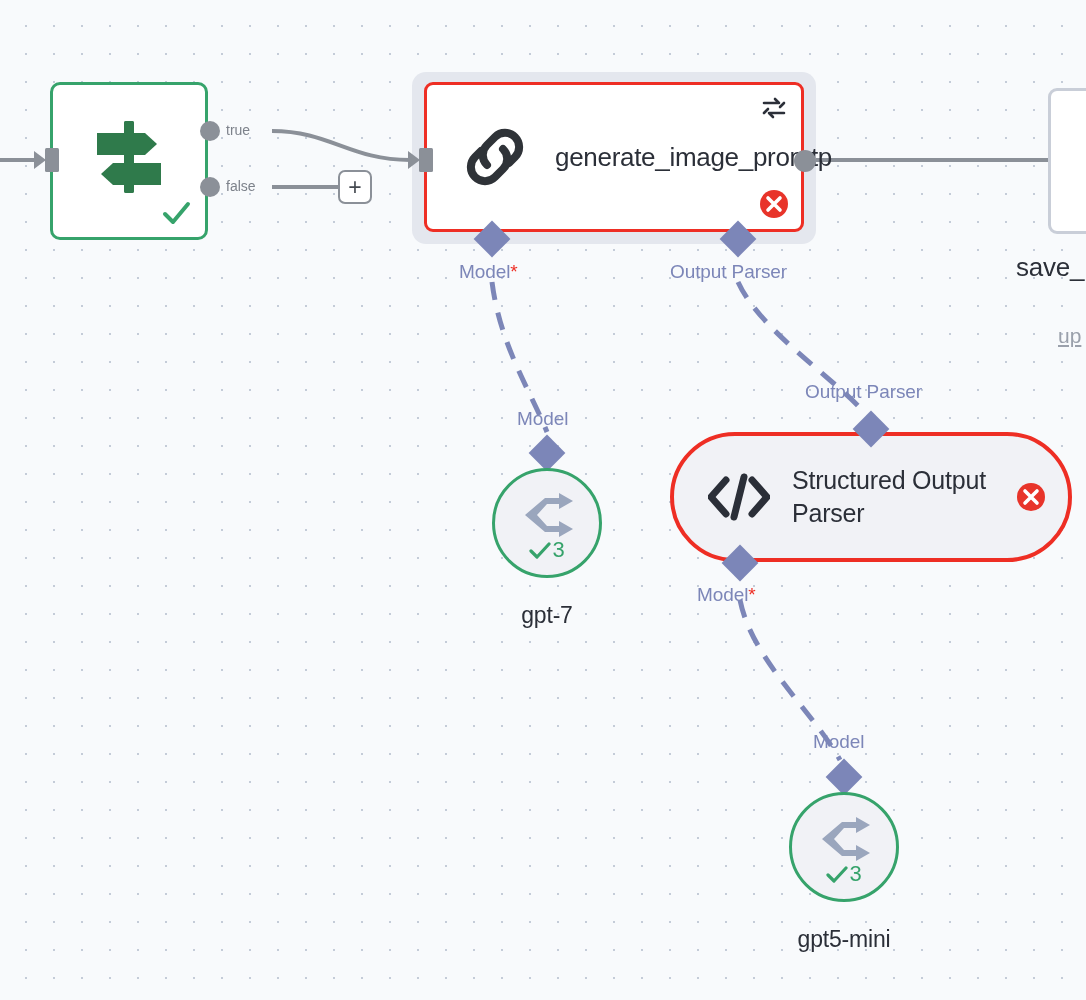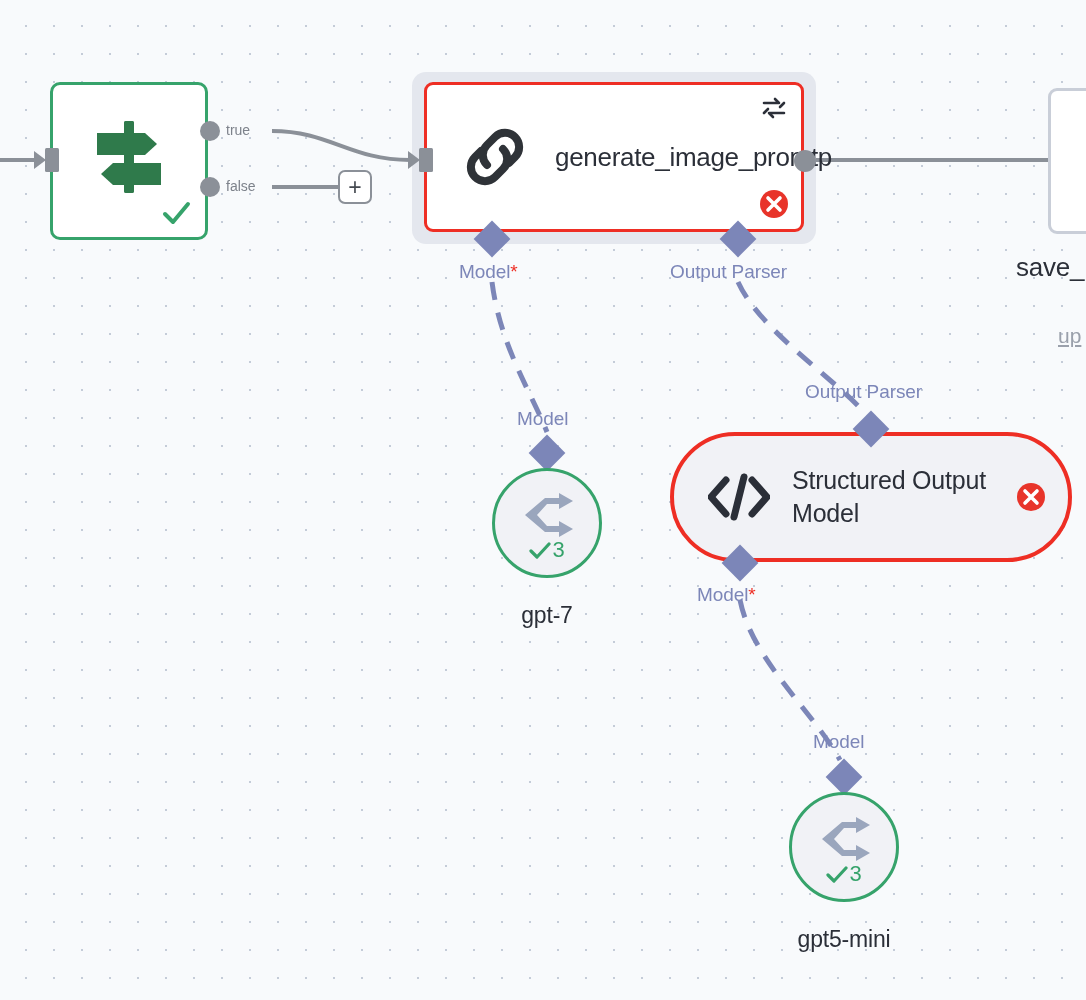--- a/index.html
+++ b/index.html
@@ -331,21 +331,21 @@
   <div class="dia-tri" style="left:727px; top:240px;"></div>
   <div class="diamond" style="left:725px; top:226px;"></div>
   <div class="sub-label" style="left:670px; top:261px;">Output Parser</div>
 
   <div class="sop-node">
     <svg class="sop-icon" viewBox="0 0 62 48">
       <path d="M18 7 L3 24 L18 41" stroke="#2b2f38" stroke-width="7" fill="none" stroke-linecap="round" stroke-linejoin="round"></path>
       <path d="M44 7 L59 24 L44 41" stroke="#2b2f38" stroke-width="7" fill="none" stroke-linecap="round" stroke-linejoin="round"></path>
       <path d="M36 4 L26 44" stroke="#2b2f38" stroke-width="7" fill="none" stroke-linecap="round"></path>
     </svg>
-    <div class="sop-title">Structured Output Model</div>
+    <div class="sop-title">Structured Output Parser</div>
     <svg class="err-badge sop" viewBox="0 0 30 30">
       <circle cx="15" cy="15" r="14" fill="#e8342a"></circle>
       <path d="M9 9 L21 21 M21 9 L9 21" stroke="#ffffff" stroke-width="3.6" stroke-linecap="round"></path>
     </svg>
   </div>
 
   <div class="sub-label" style="left:805px; top:381px;">Output Parser</div>
   <div class="diamond" style="left:858px; top:416px;"></div>
 
   <div class="dia-tri" style="left:729px; top:564px;"></div>

